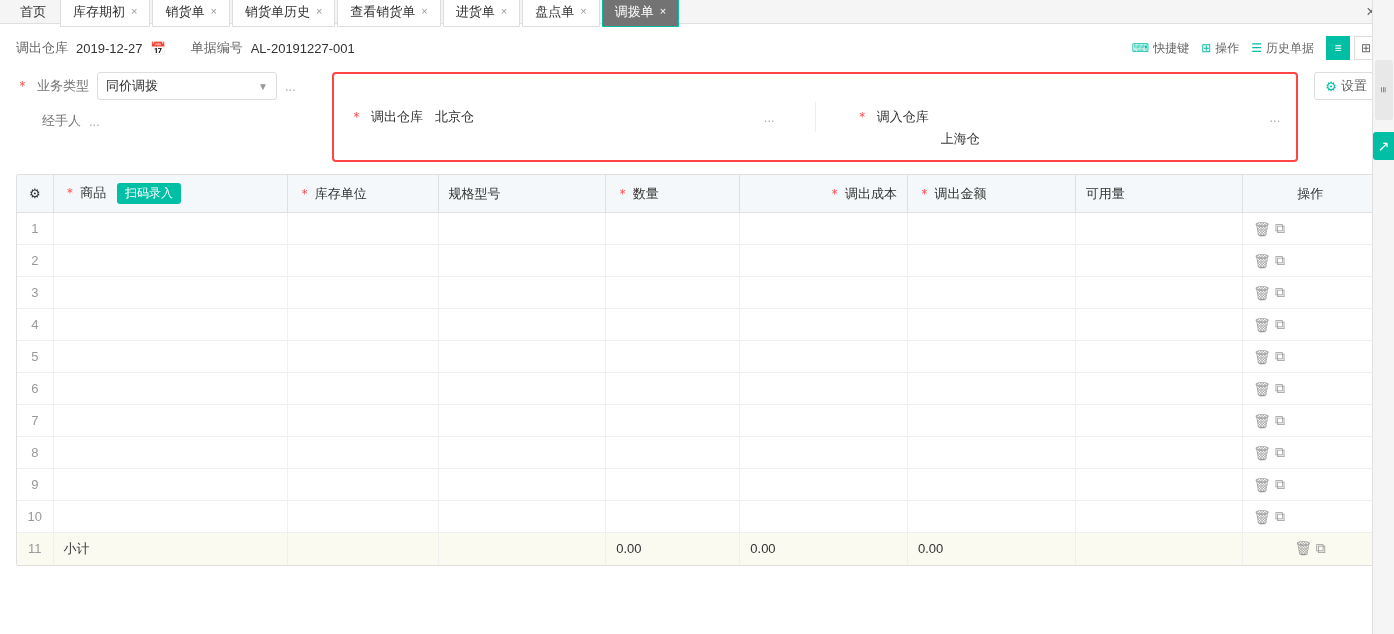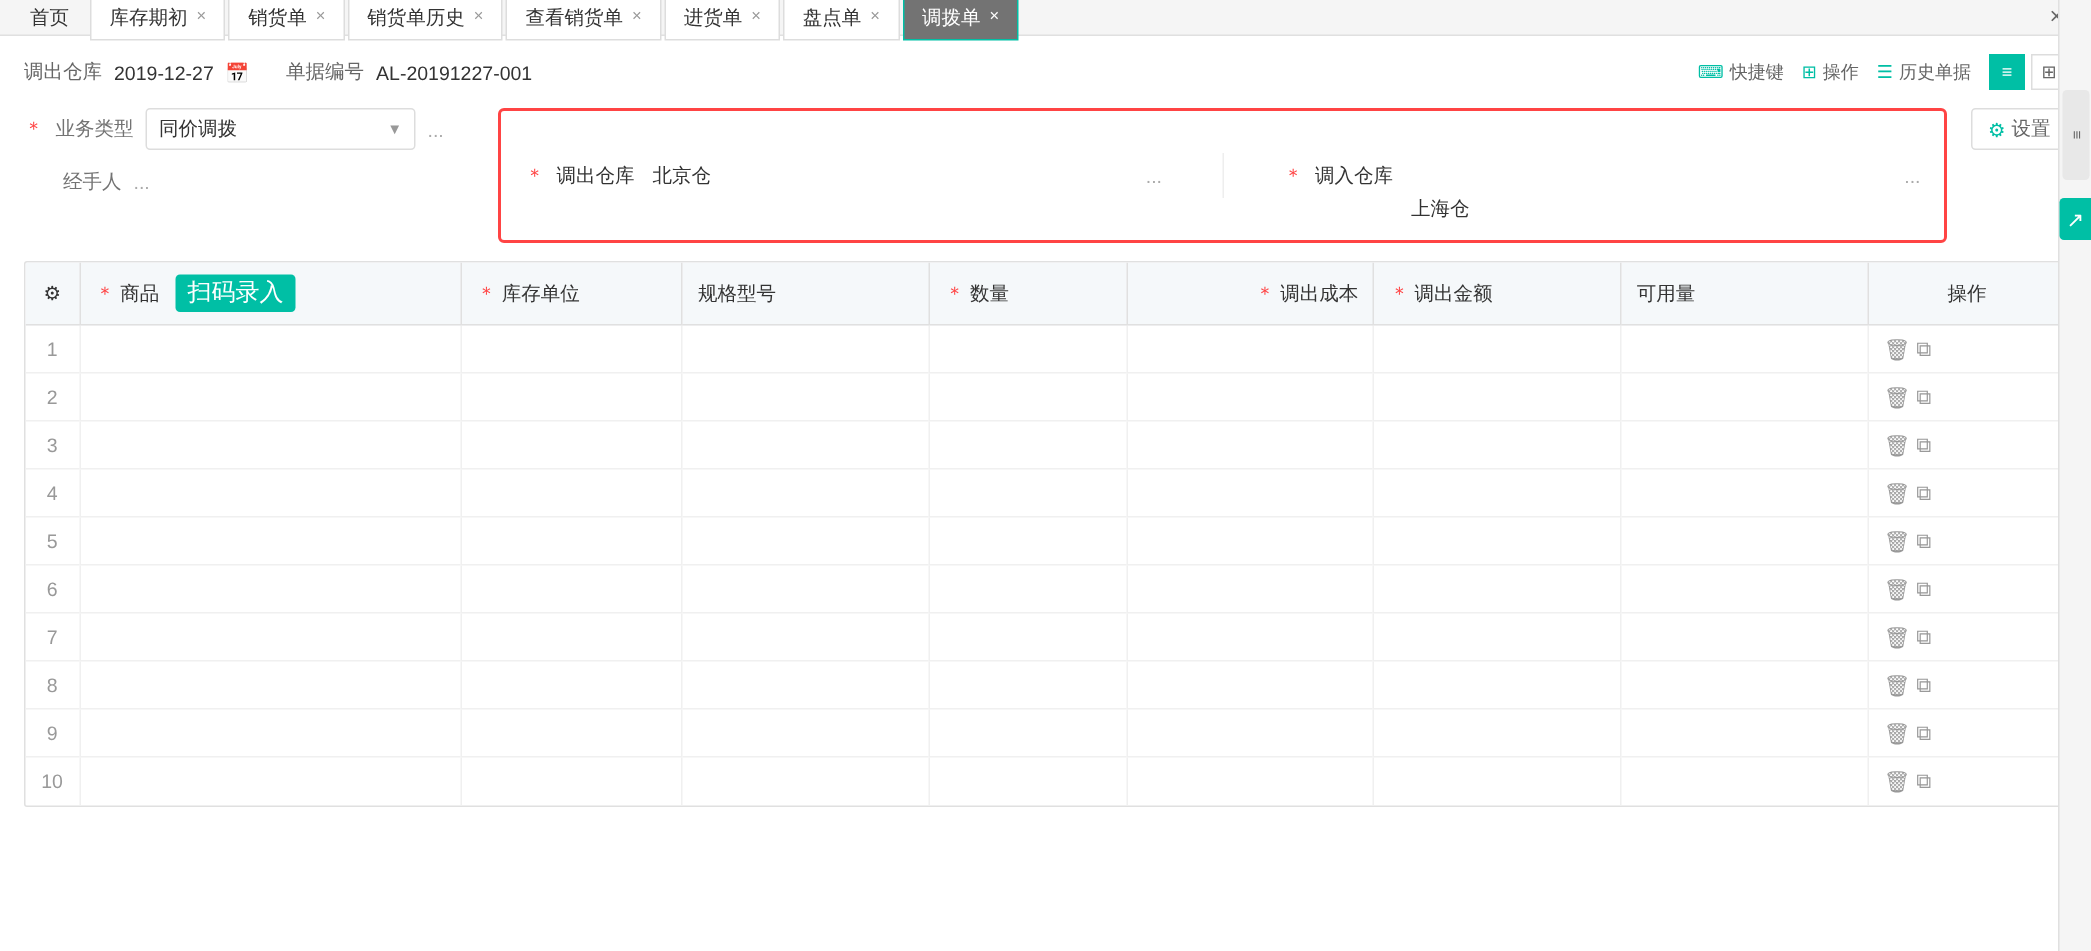--- a/index.html
+++ b/index.html
@@ -110,21 +110,21 @@
     tbody tr { border-bottom: 1px solid #f0f0f0; }
     tbody tr:last-child { border-bottom: none; }
     tbody td {
       padding: 6px 10px; border-right: 1px solid #f0f0f0; height: 32px;
     }
     tbody td:last-child { border-right: none; }
     .subtotal-row td { background: #fafaf0; font-weight: 500; }
     .row-num { color: #999; text-align: center; width: 30px; }
     .scan-btn {
       background: #00bfa5; color: #fff; border: none; border-radius: 3px;
-      padding: 2px 8px; font-size: 16px; cursor: pointer; text-align: right;
+      padding: 2px 8px; font-size: 12px; cursor: pointer; text-align: right;
     }
     .col-ops { display: flex; gap: 4px; align-items: center; }
     .op-icon { color: #999; cursor: pointer; font-size: 14px; }
     .th-ops { text-align: center; }
 
     
     .side-panel {
       position: fixed; right: 0; top: 0; width: 22px; height: 100%;
       display: flex; flex-direction: column; align-items: center;
       padding-top: 60px; gap: 8px; background: #f5f5f5;
@@ -446,20 +446,34 @@
       <td></td>
       <td></td>
       <td></td>
       <td style="text-align:center;">
         <span class="col-ops">
           <span class="op-icon">🗑</span>
           <span class="op-icon">⧉</span>
         </span>
       </td>
     </tr>
+          <tr class="subtotal-row">
+      <td class="row-num">11</td>
+      <td>小计</td>
+      <td></td>
+      <td></td>
+      <td>0.00</td>
+      <td>0.00</td>
+      <td>0.00</td>
+      <td></td>
+      <td style="text-align:center;">
+        <span class="op-icon">🗑</span>
+        <span class="op-icon">⧉</span>
+      </td>
+    </tr>
         </tbody>
     </table>
   </div>
 
 </div>
 
 <div class="side-panel">
   <div class="side-btn">
     <span>≡</span>
   </div>

